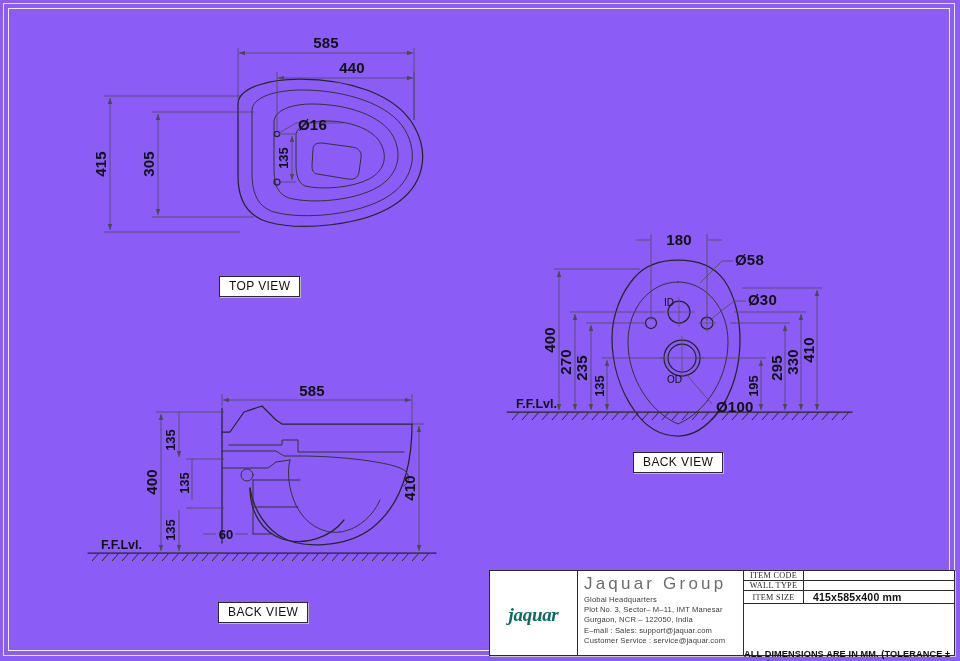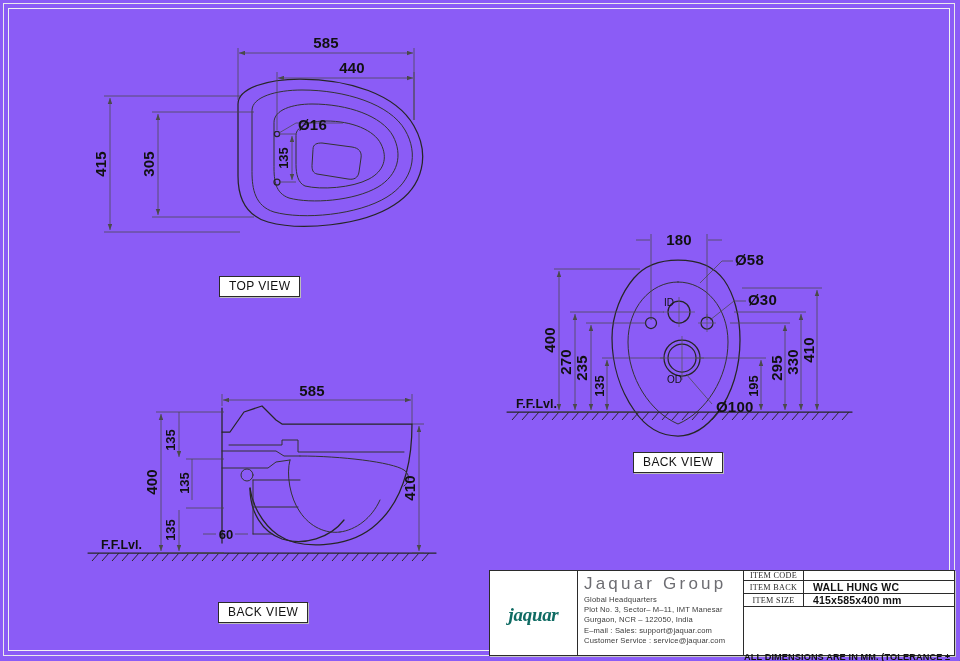--- a/index.html
+++ b/index.html
@@ -404,22 +404,21 @@
       <div class="addrline">Gurgaon,  NCR  –  122050, India</div>
       <div class="addrline">E–mail :  Sales:  support@jaquar.com</div>
       <div class="addrline">Customer  Service :   service@jaquar.com</div>
     </div>
 
     <div id="tb-meta">
       <div class="tb-row">
         <div class="tb-key">ITEM CODE</div>
       </div>
       <div class="tb-row">
-        <div class="tb-key">ITEM BACK</div>
-        <div class="tb-val">WALL HUNG WC</div>
+        <div class="tb-key">WALL TYPE</div>
       </div>
       <div class="tb-row">
         <div class="tb-key">ITEM SIZE</div>
         <div class="tb-val">415x585x400 mm</div>
       </div>
       <div class="tb-note">ALL DIMENSIONS ARE IN MM. (TOLERANCE ± 5 MM)</div>
     </div>
 
   </div>
 </div>

